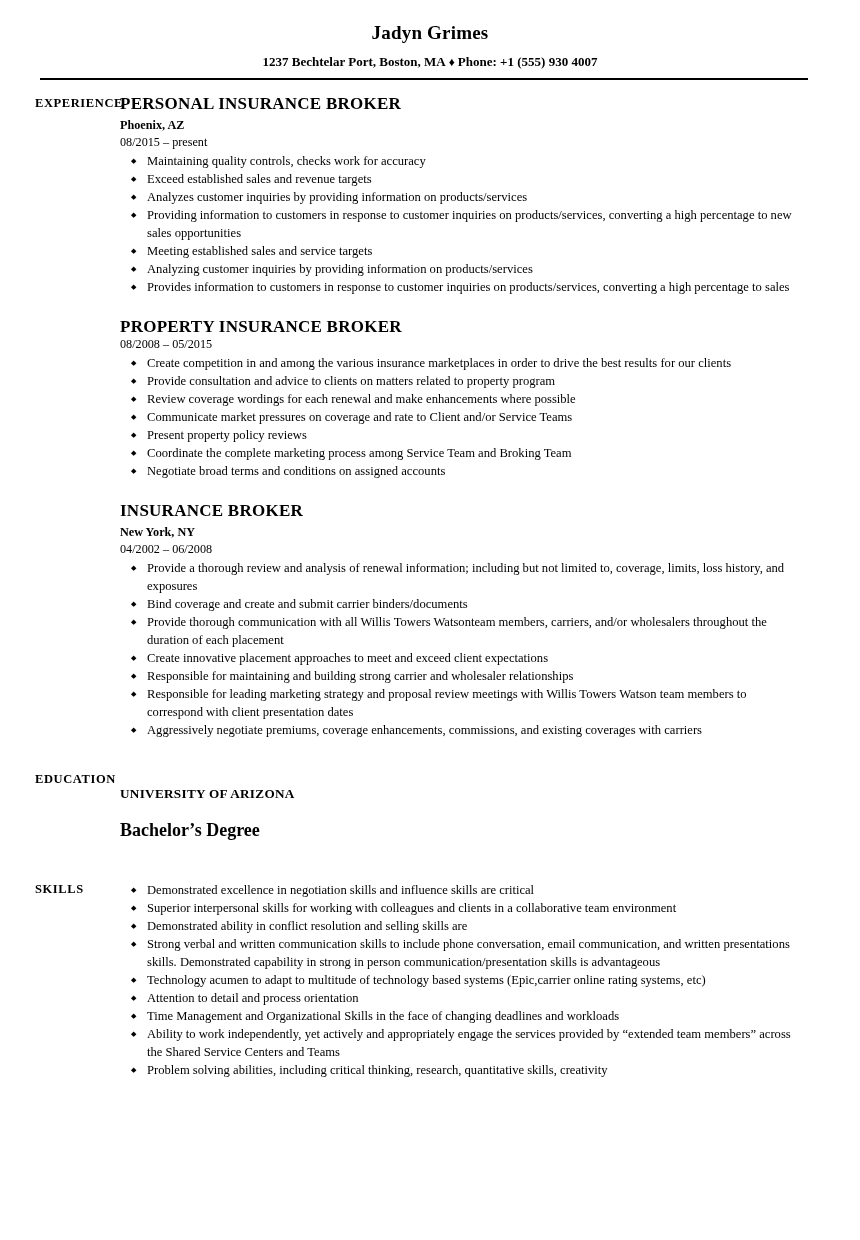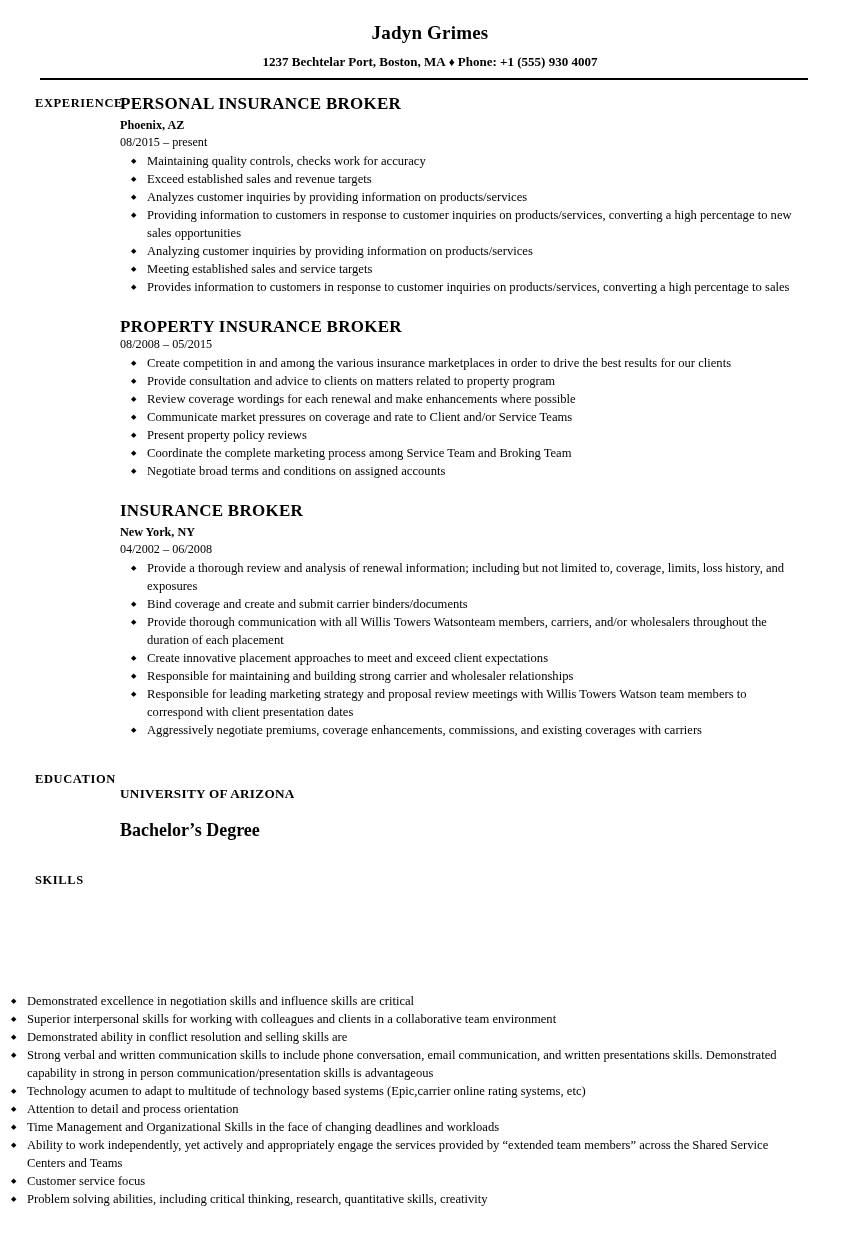--- a/index.html
+++ b/index.html
@@ -67,21 +67,21 @@
     line-height: 17px;
   }
   .sec-body {
     flex: 1 1 auto;
     padding-right: 58px;
     box-sizing: border-box;
   }
 
   #experience-section { margin-top: 15px; }
   #education-section  { margin-top: 32px; }
-  #skills-section     { margin-top: 33px; flex-direction: column; }
+  #skills-section     { margin-top: 42px; }
 
   
   .job { margin-bottom: 0; }
   .job + .job { margin-top: 22px; }
 
   .job-title {
     font-size: 17px;
     font-weight: bold;
     letter-spacing: 0.25px;
     line-height: 18px;
@@ -156,22 +156,22 @@
 
       <div class="job">
         <div class="job-title">PERSONAL INSURANCE BROKER</div>
         <div class="job-location">Phoenix, AZ</div>
         <div class="job-dates">08/2015 – present</div>
         <ul class="bullets">
           <li>Maintaining quality controls, checks work for accuracy</li>
           <li>Exceed established sales and revenue targets</li>
           <li>Analyzes customer inquiries by providing information on products/services</li>
           <li>Providing information to customers in response to customer inquiries on products/services, converting a high percentage to new sales opportunities</li>
+          <li>Meeting established sales and service targets</li>
           <li>Analyzing customer inquiries by providing information on products/services</li>
-          <li>Meeting established sales and service targets</li>
           <li>Provides information to customers in response to customer inquiries on products/services, converting a high percentage to sales</li>
         </ul>
       </div>
 
       <div class="job">
         <div class="job-title">PROPERTY INSURANCE BROKER</div>
         <div class="job-dates">08/2008 – 05/2015</div>
         <ul class="bullets">
           <li>Create competition in and among the various insurance marketplaces in order to drive the best results for our clients</li>
           <li>Provide consultation and advice to clients on matters related to property program</li>
@@ -216,19 +216,18 @@
     <div class="sec-body">
       <ul class="bullets">
         <li>Demonstrated excellence in negotiation skills and influence skills are critical</li>
         <li>Superior interpersonal skills for working with colleagues and clients in a collaborative team environment</li>
         <li>Demonstrated ability in conflict resolution and selling skills are</li>
         <li>Strong verbal and written communication skills to include phone conversation, email communication, and written presentations skills. Demonstrated capability in strong in person communication/presentation skills is advantageous</li>
         <li>Technology acumen to adapt to multitude of technology based systems (Epic,carrier online rating systems, etc)</li>
         <li>Attention to detail and process orientation</li>
         <li>Time Management and Organizational Skills in the face of changing deadlines and workloads</li>
         <li>Ability to work independently, yet actively and appropriately engage the services provided by “extended team members” across the Shared Service Centers and Teams</li>
-        <li>Customer service focus</li>
         <li>Problem solving abilities, including critical thinking, research, quantitative skills, creativity</li>
       </ul>
     </div>
   </div>
 
 </div>
 
 </body></html>

